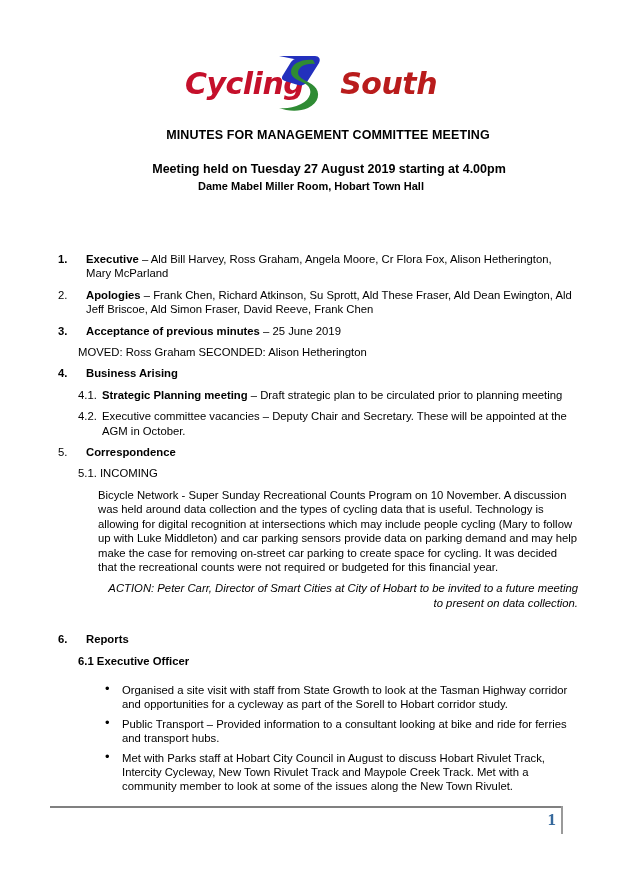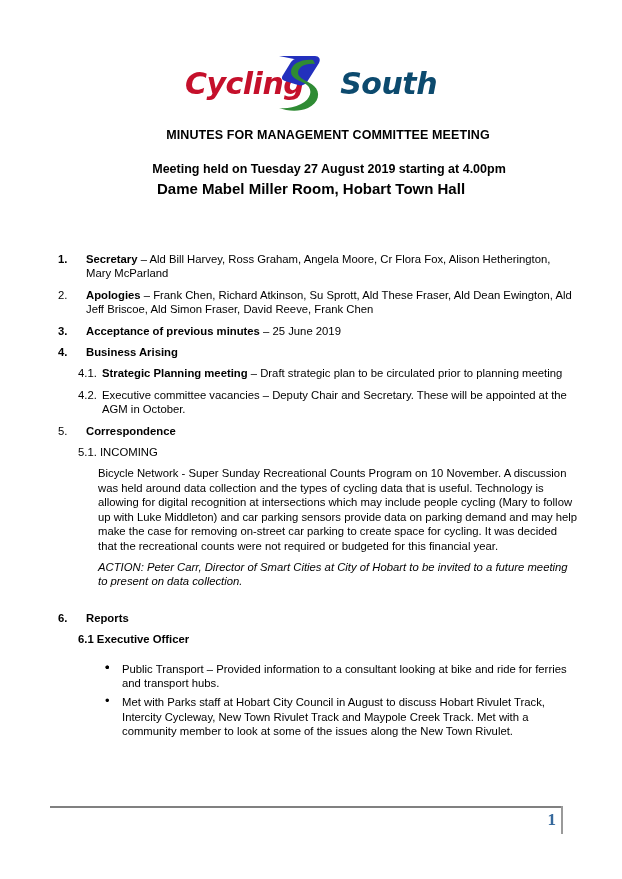--- a/index.html
+++ b/index.html
@@ -38,21 +38,21 @@
   }
   .logo-word {
     font-family: "DejaVu Sans", sans-serif;
     font-style: italic;
     font-weight: bold;
     font-size: 30px;
     letter-spacing: -0.5px;
     vertical-align: middle;
   }
   .logo-word-1 { color: #c5102b; }
-  .logo-word-2 { color: #0c4a6e; margin-left: 36px; }
+  .logo-word-2 { color: #b91c1c; margin-left: 36px; }
   .logo-mark {
     position: absolute;
     left: 84px;
     top: 0;
     width: 56px;
     height: 62px;
     pointer-events: none;
   }
 
   
@@ -74,21 +74,21 @@
     text-align: center;
     font-size: 12.5px;
     font-weight: bold;
   }
   .meet-line-2 {
     position: absolute;
     top: 180px;
     left: 0;
     width: 622px;
     text-align: center;
-    font-size: 15px;
+    font-size: 11px;
     font-weight: bold;
   }
 
   
   .body-area {
     position: absolute;
     top: 252px;
     left: 0;
     width: 622px;
     font-size: 11.3px;
@@ -132,21 +132,21 @@
     left: 0;
     top: 0;
   }
   .sub-item .lead { font-weight: bold; }
 
   .deep-para {
     margin-left: 98px;
     margin-right: 44px;
     margin-bottom: 7px;
   }
-  .deep-para.italic { font-style: italic; }
+  .deep-para.italic { font-style: italic; text-align: right; }
 
   .section-head {
     position: relative;
     padding-left: 28px;
     margin-left: 58px;
     font-weight: bold;
     margin-bottom: 7px;
   }
   .section-head > .marker {
     position: absolute;
@@ -220,30 +220,31 @@
     </div>
   </div>
 
   <div class="doc-title">MINUTES FOR MANAGEMENT COMMITTEE MEETING</div>
   <div class="meet-line-1">Meeting held on Tuesday 27 August 2019 starting at 4.00pm</div>
   <div class="meet-line-2">Dame Mabel Miller Room, Hobart Town Hall</div>
 
   <div class="body-area">
 
     <div class="num-item">
-      <span class="marker">1.</span><span class="lead">Secretary</span><span> – Ald Bill Harvey, Ross Graham, Angela Moore, Cr Flora Fox, Alison Hetherington, Mary McParland</span>
+      <span class="marker">1.</span><span class="lead">Executive</span><span> – Ald Bill Harvey, Ross Graham, Angela Moore, Cr Flora Fox, Alison Hetherington, Mary McParland</span>
     </div>
 
     <div class="num-item plain-marker">
       <span class="marker">2.</span><span class="lead">Apologies</span><span> – Frank Chen, Richard Atkinson, Su Sprott, Ald These Fraser, Ald Dean Ewington, Ald Jeff Briscoe, Ald Simon Fraser, David Reeve, Frank Chen</span>
     </div>
 
     <div class="num-item">
       <span class="marker">3.</span><span class="lead">Acceptance of previous minutes</span><span> – 25 June 2019</span>
     </div>
+    <div class="sub-line">MOVED: Ross Graham    SECONDED: Alison Hetherington</div>
 
     <div class="num-item">
       <span class="marker">4.</span><span class="lead">Business Arising</span>
     </div>
     <div class="sub-item">
       <span class="marker">4.1.</span><span class="lead">Strategic Planning meeting</span><span> – Draft strategic plan to be circulated prior to planning meeting</span>
     </div>
     <div class="sub-item">
       <span class="marker">4.2.</span><span>Executive committee vacancies – Deputy Chair and Secretary. These will be appointed at the AGM in October.</span>
     </div>
@@ -254,21 +255,21 @@
     <div class="sub-line tight">5.1. INCOMING</div>
     <div class="deep-para">Bicycle Network - Super Sunday Recreational Counts Program on 10 November. A discussion was held around data collection and the types of cycling data that is useful. Technology is allowing for digital recognition at intersections which may include people cycling (Mary to follow up with Luke Middleton) and car parking sensors provide data on parking demand and may help make the case for removing on-street car parking to create space for cycling. It was decided that the recreational counts were not required or budgeted for this financial year.</div>
     <div class="deep-para italic">ACTION: Peter Carr, Director of Smart Cities at City of Hobart to be invited to a future meeting to present on data collection.</div>
 
     <div class="section-head gap-big">
       <span class="marker">6.</span><span>Reports</span>
     </div>
     <div class="subsection-head">6.1 Executive Officer</div>
 
     <div class="bullet-item">
-      <span class="marker">•</span>
+      <span class="marker">•</span><span>Organised a site visit with staff from State Growth to look at the Tasman Highway corridor and opportunities for a cycleway as part of the Sorell to Hobart corridor study.</span>
     </div>
     <div class="bullet-item">
       <span class="marker">•</span><span>Public Transport – Provided information to a consultant looking at bike and ride for ferries and transport hubs.</span>
     </div>
     <div class="bullet-item">
       <span class="marker">•</span><span>Met with Parks staff at Hobart City Council in August to discuss Hobart Rivulet Track, Intercity Cycleway, New Town Rivulet Track and Maypole Creek Track. Met with a community member to look at some of the issues along the New Town Rivulet.</span>
     </div>
 
   </div>
 

